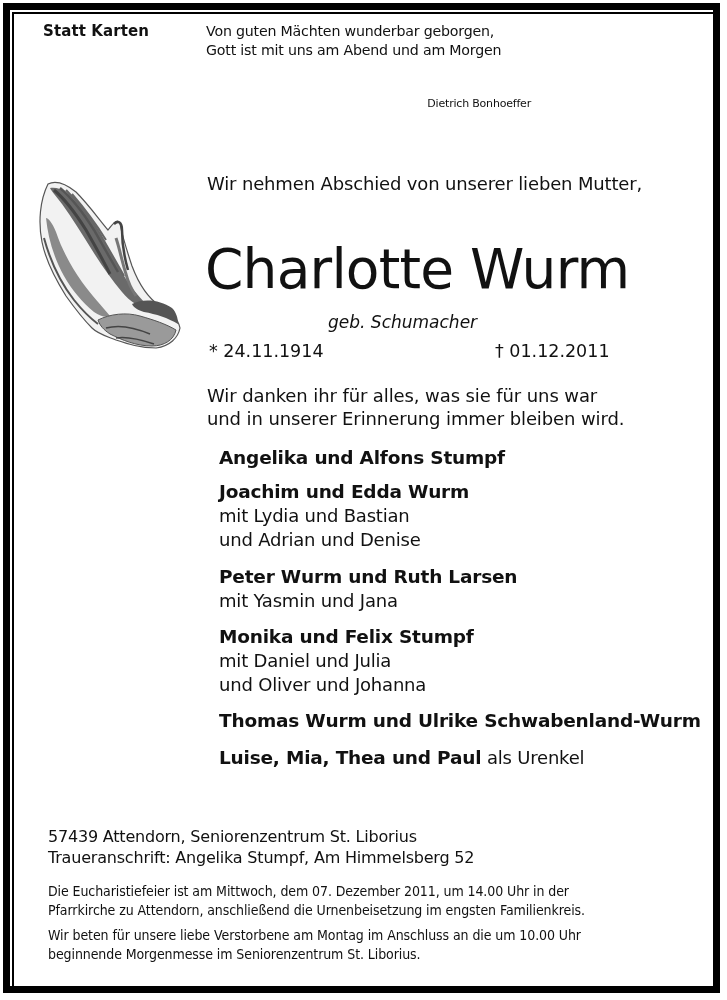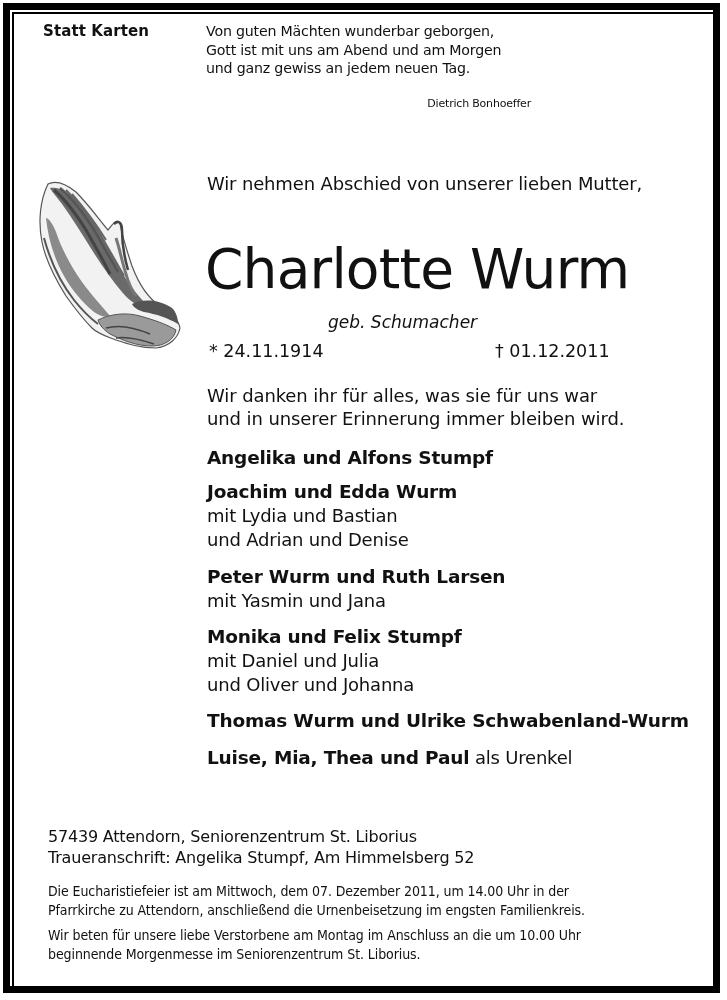--- a/index.html
+++ b/index.html
@@ -13,40 +13,39 @@
   .statt { left: 43px; top: 22px; font-size: 15px; font-weight: bold; letter-spacing: 0.1px; }
   .poem { left: 206px; top: 22px; font-size: 14.2px; line-height: 18.7px; letter-spacing: -0.2px; }
   .poem-author { left: 407px; top: 97px; width: 124px; text-align: right; font-size: 11px; letter-spacing: -0.2px; }
   .hands { left: 36px; top: 178px; width: 146px; height: 172px; }
   .intro { left: 207px; top: 172px; font-size: 18px; line-height: 23px; letter-spacing: -0.15px; }
   .name { left: 205px; top: 237px; font-size: 55px; font-weight: normal; letter-spacing: -0.8px; line-height: 64px; }
   .maiden { left: 328px; top: 312px; font-size: 17px; font-style: italic; }
   .born { left: 209px; top: 341px; font-size: 17.5px; }
   .died { left: 495px; top: 341px; font-size: 17.5px; }
   .thanks { left: 207px; top: 384px; font-size: 18px; line-height: 23px; letter-spacing: -0.1px; }
-  .family { left: 207px; top: 0; font-size: 18px; }
+  .family { left: 219px; top: 0; font-size: 18px; }
   .fam-head { font-weight: bold; font-size: 18.5px; letter-spacing: -0.2px; }
   .fam-sub { font-weight: normal; font-size: 18px; letter-spacing: -0.2px; }
   .addr { left: 48px; top: 826px; font-size: 16px; line-height: 21px; letter-spacing: -0.2px; }
   .notice { left: 48px; top: 882px; font-size: 14px; line-height: 19px; transform-origin: left top; transform: scaleX(0.9); letter-spacing: -0.1px; }
   .notice2 { left: 48px; top: 926px; font-size: 14px; line-height: 19px; transform-origin: left top; transform: scaleX(0.9); letter-spacing: -0.1px; }
   .line { display: block; }
 </style>
 </head>
 <body>
 
 <div class="outer-frame"></div>
 <div class="inner-frame"></div>
 
 <div class="abs statt">Statt Karten</div>
 
 <div class="abs poem">
   <span class="line">Von guten Mächten wunderbar geborgen,</span>
   <span class="line">Gott ist mit uns am Abend und am Morgen</span>
-  <span class="line">und ganz gewiss an jedem neuen Tag.</span>
 </div>
 <div class="abs poem-author">Dietrich Bonhoeffer</div>
 
 <div class="abs hands">
   <svg width="146" height="172" viewBox="0 0 146 172" xmlns="http://www.w3.org/2000/svg">
 
     <path d="M12 6 C20 2 30 6 40 14 C52 26 62 40 72 52 C78 44 82 40 84 46 C86 56 90 70 96 88 C102 104 112 120 124 128 C134 134 142 140 144 150 C142 160 134 168 120 170 C104 170 92 166 80 162 C70 158 62 156 56 150 C48 142 40 132 30 118 C20 102 10 84 6 64 C2 44 4 22 12 6 Z" fill="#f2f2f2" stroke="#555" stroke-width="1.2"></path>
 
     <path d="M14 10 C24 8 34 16 44 28 C54 40 62 54 70 66 C78 80 86 96 96 110 C104 120 110 126 116 132 C104 130 94 124 86 114 C76 102 66 88 56 72 C46 56 36 40 26 26 C20 18 16 14 14 10 Z" fill="#6a6a6a"></path>
 

